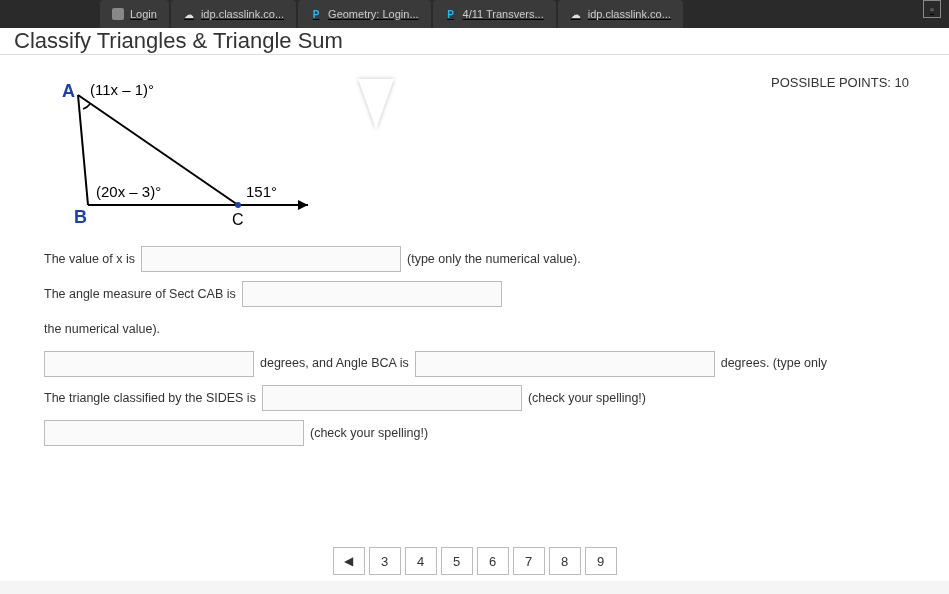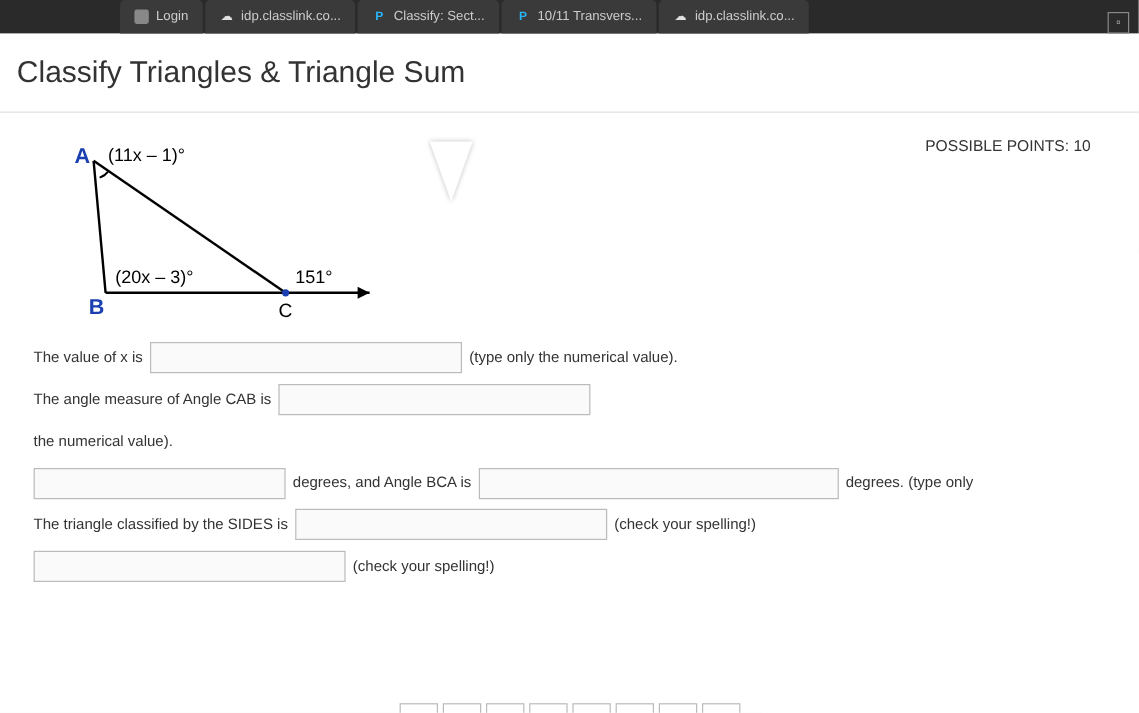--- a/index.html
+++ b/index.html
@@ -6,25 +6,26 @@
   body {
     font-family: Arial, Helvetica, sans-serif;
     background: #f5f5f5;
     width: 949px;
     height: 594px;
     overflow: hidden;
     position: relative;
   }
   .tab-bar {
     display: flex;
-    align-items: flex-end;
+    align-items: flex-start;
     background: #2a2a2a;
     height: 28px;
     gap: 2px;
     padding-left: 100px;
+    text-decoration: underline;
   }
   .tab {
     display: flex;
     align-items: center;
     gap: 6px;
     color: #ccc;
     font-size: 11px;
     padding: 0 12px;
     height: 100%;
     background: #3a3a3a;
@@ -41,22 +42,22 @@
   }
   .tab-end {
     margin-left: auto;
     margin-right: 8px;
     width: 18px; height: 18px;
     border: 1px solid #888;
     display:flex; align-items:center; justify-content:center;
     color:#ccc; font-size:10px;
   }
   .page-title {
-    padding: 18px 14px;
-    font-size: 25px;
+    padding: 0 14px;
+    font-size: 22px;
     color: #333;
     background: #fff;
     border-bottom: 1px solid #ddd;
   }
   .content {
     padding: 20px 28px 0 28px;
     background: #fff;
     position: relative;
     height: calc(100% - 28px - 40px);
   }
@@ -87,20 +88,21 @@
     color: #333;
     line-height: 2.3;
     max-width: 860px;
   }
   .question-body .row {
     display: flex;
     align-items: center;
     flex-wrap: wrap;
     gap: 6px;
     margin-bottom: 6px;
+    margin-left: 16px;
   }
   .blank {
     border: 1px solid #bbb;
     background: #fafafa;
     height: 26px;
     padding: 2px 6px;
     font-size: 12px;
     color: #333;
   }
   .blank.sm { width: 210px; }
@@ -132,25 +134,25 @@
   <div class="tab">
     <span class="favicon" style="background:#888;border-radius:2px;"></span>
     <span>Login</span>
   </div>
   <div class="tab">
     <span class="favicon" style="color:#e0e0e0">☁</span>
     <span>idp.classlink.co...</span>
   </div>
   <div class="tab">
     <span class="favicon" style="color:#29b6f6;font-weight:bold">P</span>
-    <span>Classify: Sect...</span>
+    <span>Geometry: Login...</span>
   </div>
   <div class="tab">
     <span class="favicon" style="color:#29b6f6;font-weight:bold">P</span>
-    <span>10/11 Transvers...</span>
+    <span>4/11 Transvers...</span>
   </div>
   <div class="tab">
     <span class="favicon" style="color:#e0e0e0">☁</span>
     <span>idp.classlink.co...</span>
   </div>
   <div class="tab-end">
     <span>▫</span>
   </div>
 </div>
 
@@ -188,21 +190,21 @@
 
   <div class="question-body">
 
     <div class="row">
       <span>The value of x is</span>
       <input class="blank md" style="">
       <span>(type only the numerical value).</span>
     </div>
 
     <div class="row">
-      <span>The angle measure of Angle CAB is</span>
+      <span>The angle measure of Sect CAB is</span>
       <input class="blank md" style="">
     </div>
 
     <div class="row">
       <span>the numerical value).</span>
     </div>
     <div class="row">
       <input class="blank sm" style="">
       <span>degrees, and Angle BCA is</span>
       <input class="blank lg" style="">

